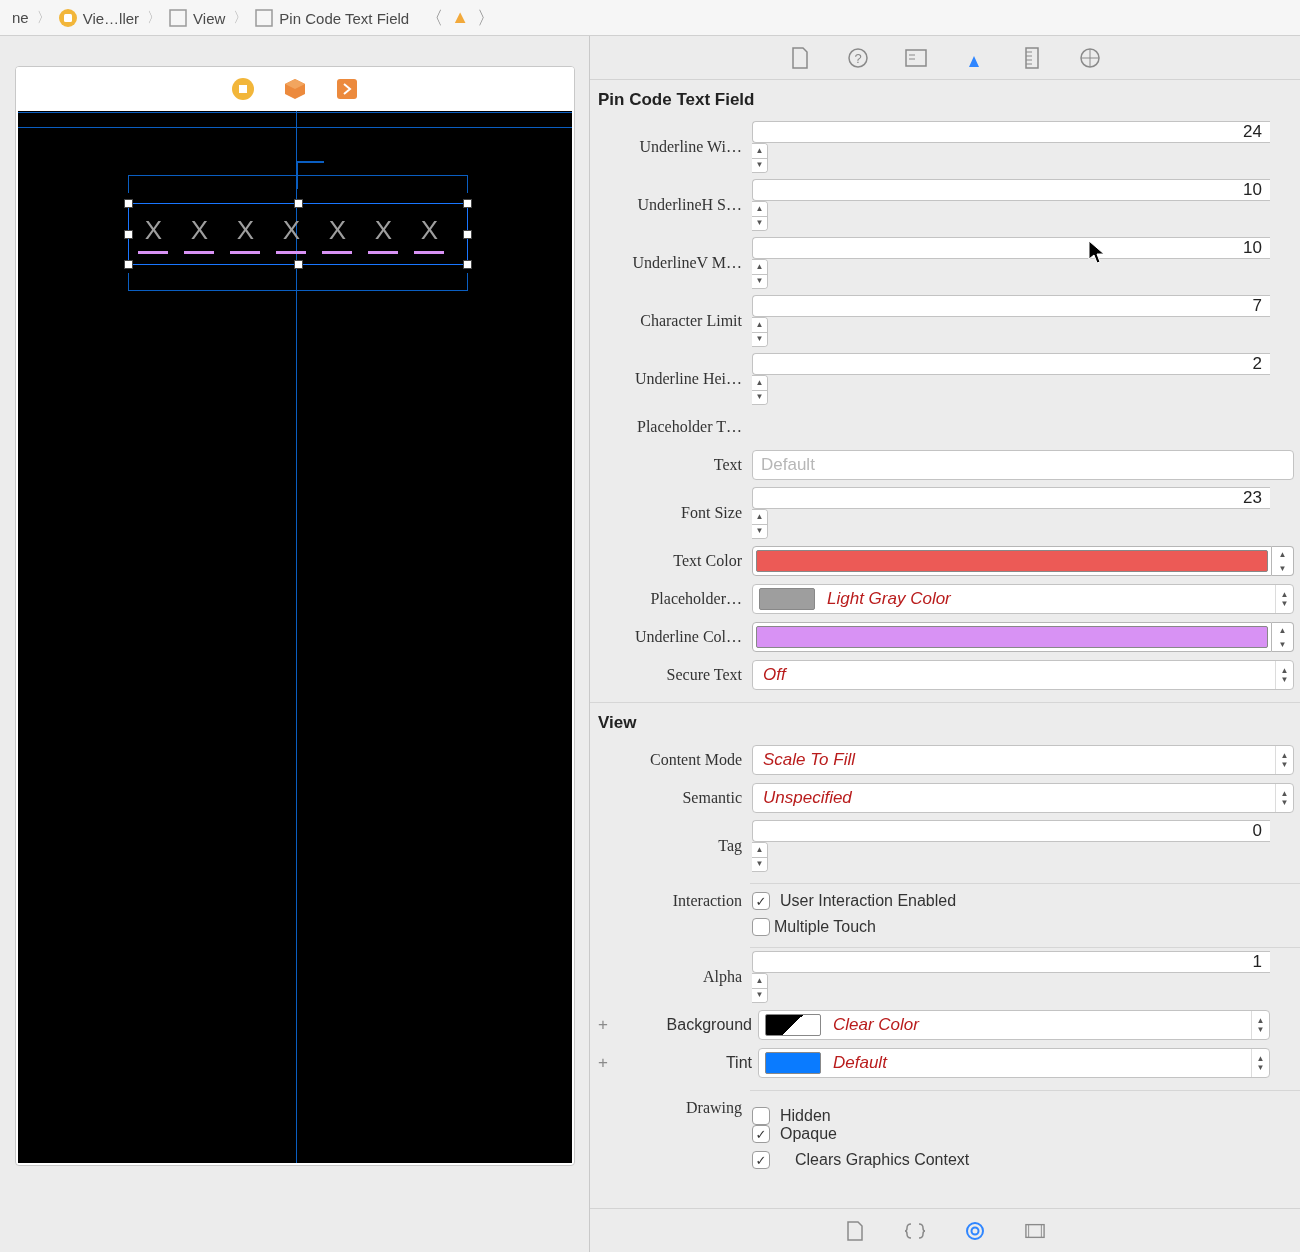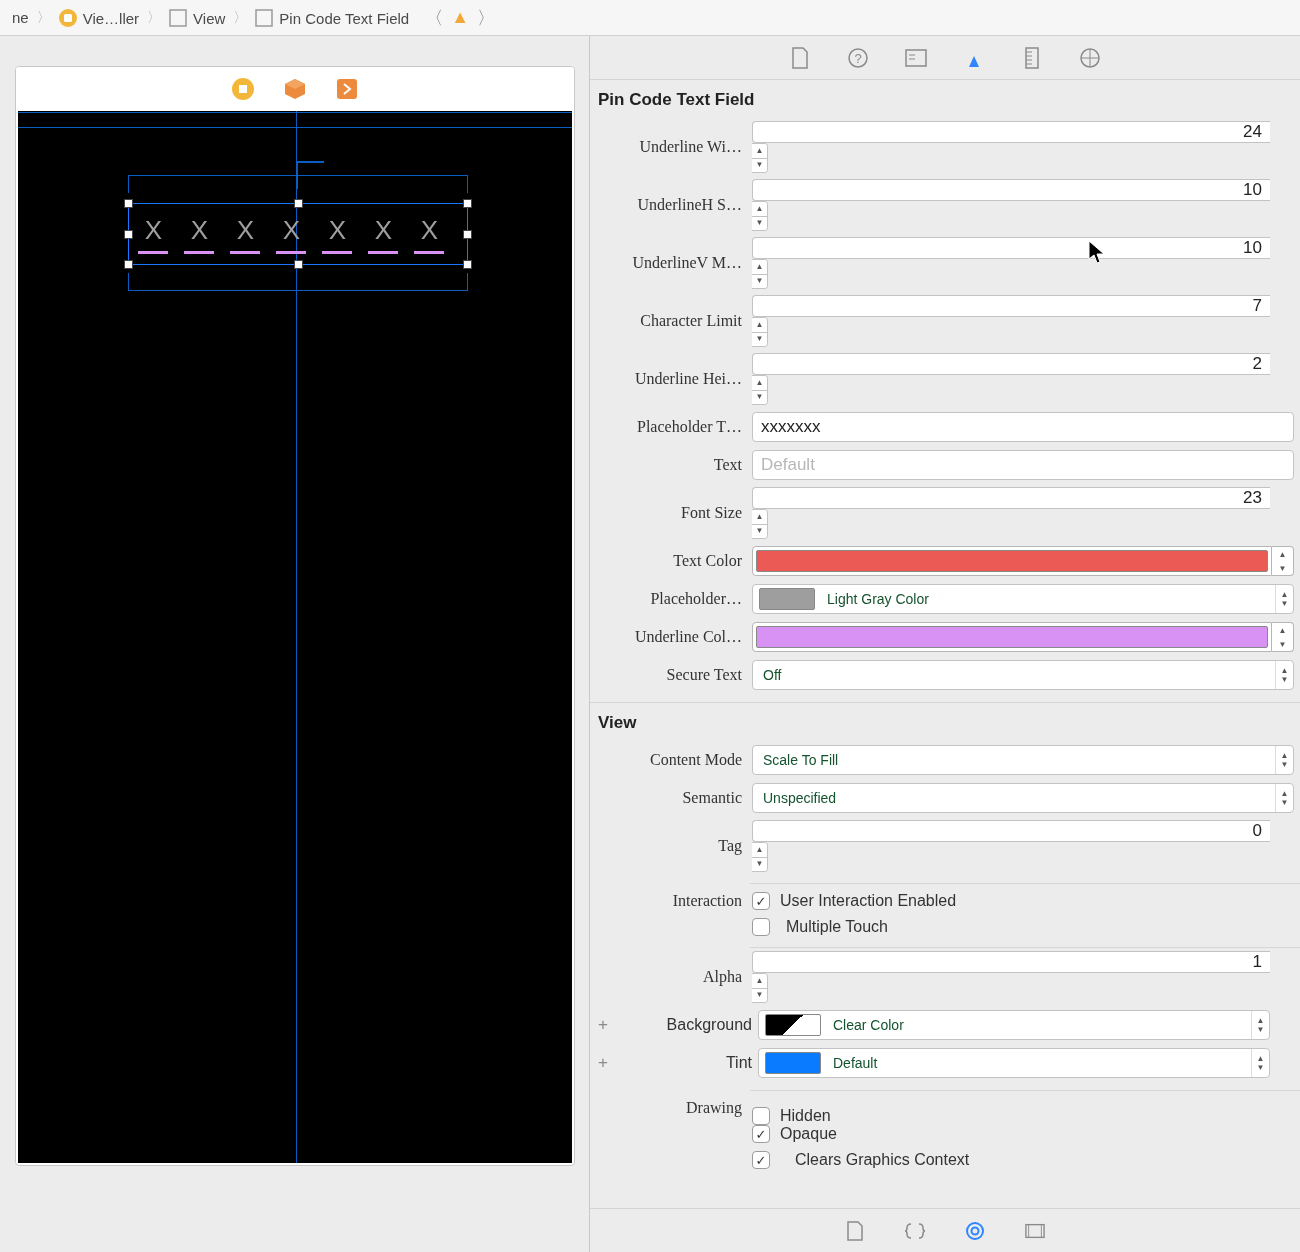--- a/index.html
+++ b/index.html
@@ -88,21 +88,21 @@
 .color-swatch { flex:1; border:1px solid #888; border-radius:2px; }
 .color-stepper { width:22px; border:1px solid #b6b6b6; border-left:none; border-radius:0 4px 4px 0; background:#fff; display:flex; flex-direction:column;}
 .color-stepper span { flex:1; display:flex; align-items:center; justify-content:center; font-size:8px; color:#555;}
 
 
 .popup {
   width:100%; height:30px; background:#fff; border:1px solid #c3c3c3; border-radius:4px;
   display:flex; align-items:center;
 }
 .popup .sw { width:56px; height:22px; margin:0 6px; border:1px solid #888; border-radius:2px; }
-.popup .ptxt { flex:1; padding-left:6px; font-size:14px; color:#14532d; }
+.popup .ptxt { flex:1; padding-left:6px; font-size:17px; color:#b91c1c;font-style:italic; }
 .popup .pstep { width:18px; display:flex; flex-direction:column; align-items:center; justify-content:center; font-size:8px; color:#555; border-left:1px solid #dcdcdc; height:100%; }
 .chk { width:18px; height:18px; border:1px solid #9c9c9c; border-radius:4px; background:#fff; display:flex; align-items:center; justify-content:center; font-size:13px; color:#333;}
 .chk.checked::after { content:"✓"; color:#333; }
 
 
 .insp-footer { height:44px; border-top:1px solid #d3d3d3; display:flex; align-items:center; justify-content:center; gap:40px; }
 .fi { width:20px; height:20px; color:#7b7b7b; display:flex; align-items:center; justify-content:center; }
 .fi.active { color:#2f86ff; }
 
 .cursor { position:absolute; width:18px; height:26px; color:#000; pointer-events:none; }
@@ -322,21 +322,20 @@
           <div class="stepper">
               <button>▲</button>
               <button>▼</button>
             </div>
         </div>
           <div></div>
       </div>
 
       <div class="row">
         <div class="lab">Placeholder T…</div>
-        <input class="txt-input left-align" style="grid-column: 2 / 4;" value="xxxxxxx">
       </div>
 
       <div class="row">
         <div class="lab">Text</div>
         <input class="txt-input left-align" style="grid-column: 2 / 4;" placeholder="Default">
       </div>
 
       <div class="row">
         <div class="lab">Font Size</div>
         <div class="num-wrap">
@@ -437,21 +436,21 @@
 
       <div class="group-line" style="margin-left:160px"></div>
 
       <div class="row" style="align-items:flex-start; padding-top:8px">
         <div class="lab">Interaction</div>
         <div style="grid-column:2/4">
           <div style="display:flex; align-items:center; gap:10px;">
             <span class="chk checked"></span>
             <span>User Interaction Enabled</span>
           </div>
-          <div style="display:flex; align-items:center; gap:16px; margin-top:8px;">
+          <div style="display:flex; align-items:center; gap:4px; margin-top:8px;">
             <span class="chk"></span>
             <span>Multiple Touch</span>
           </div>
         </div>
       </div>
 
       <div class="group-line" style="margin-left:160px"></div>
 
       <div class="row">
         <div class="lab">Alpha</div>

